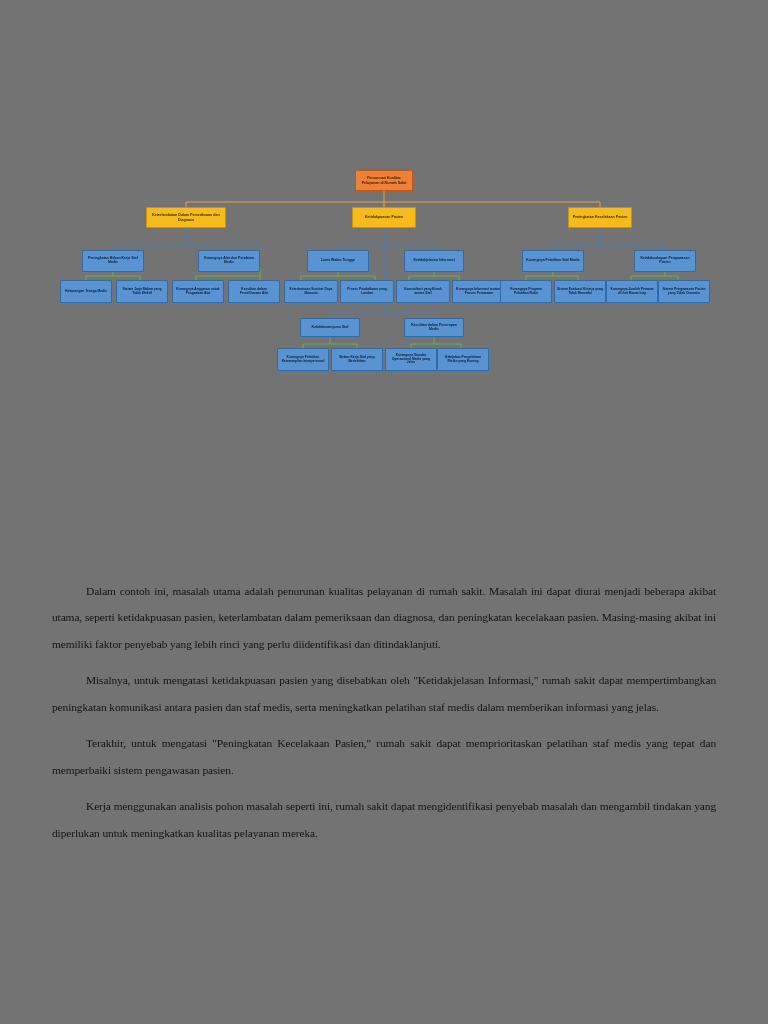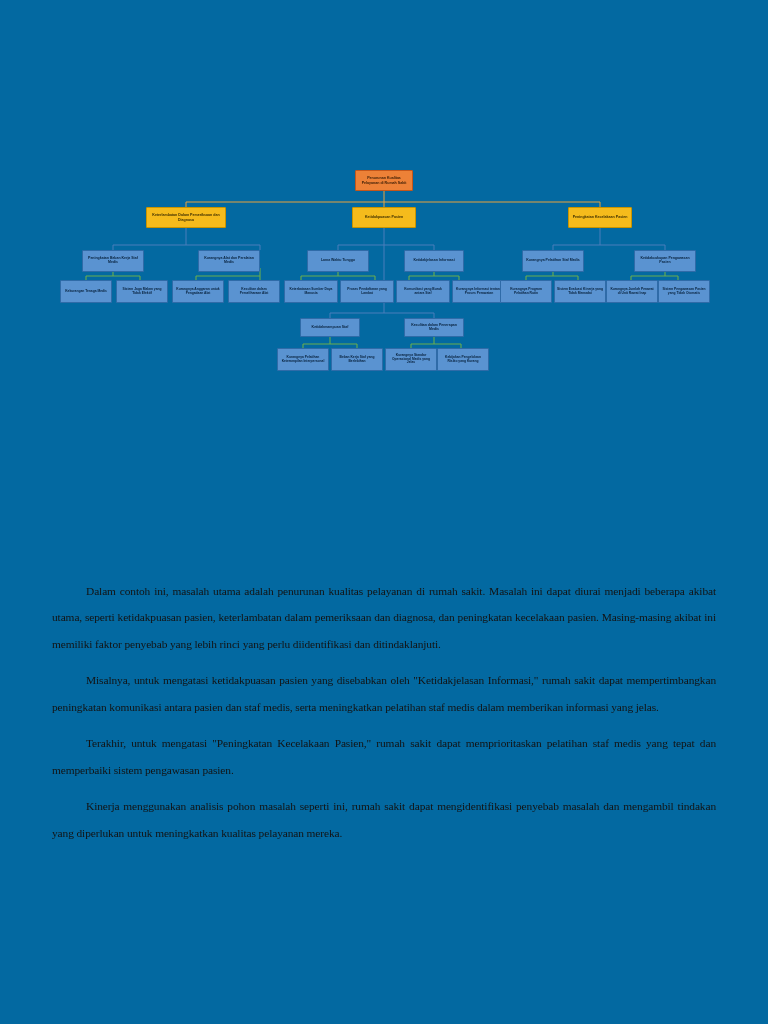--- a/index.html
+++ b/index.html
@@ -13,21 +13,21 @@
     position: relative;
     font-family: "Liberation Serif", serif;
     color: #000000;
     overflow: hidden;
   }
 
   
   .page {
     position: absolute;
     inset: 0;
-    background: #0369a1;
+    background: #737373;
   }
 
   
   .diagram {
     position: absolute;
     left: 0;
     top: 150px;
     width: 768px;
     height: 240px;
   }
@@ -219,16 +219,16 @@
     <div class="node node-l3" style="left:554px; top:130px; width:52px; height:23px;">Sistem Evaluasi Kinerja yang Tidak Memadai</div>
     <div class="node node-l3" style="left:606px; top:130px; width:52px; height:23px;">Kurangnya Jumlah Perawat di Unit Rawat Inap</div>
     <div class="node node-l3" style="left:658px; top:130px; width:52px; height:23px;">Sistem Pengawasan Pasien yang Tidak Otomatis</div>
 
   </div>
 
   <div class="body-text">
     <p class="para">Dalam contoh ini, masalah utama adalah penurunan kualitas pelayanan di rumah sakit. Masalah ini dapat diurai menjadi beberapa akibat utama, seperti ketidakpuasan pasien, keterlambatan dalam pemeriksaan dan diagnosa, dan peningkatan kecelakaan pasien. Masing-masing akibat ini memiliki faktor penyebab yang lebih rinci yang perlu diidentifikasi dan ditindaklanjuti.</p>
     <p class="para">Misalnya, untuk mengatasi ketidakpuasan pasien yang disebabkan oleh "Ketidakjelasan Informasi," rumah sakit dapat mempertimbangkan peningkatan komunikasi antara pasien dan staf medis, serta meningkatkan pelatihan staf medis dalam memberikan informasi yang jelas.</p>
     <p class="para">Terakhir, untuk mengatasi "Peningkatan Kecelakaan Pasien," rumah sakit dapat memprioritaskan pelatihan staf medis yang tepat dan memperbaiki sistem pengawasan pasien.</p>
-    <p class="para">Kinerja menggunakan analisis pohon masalah seperti ini, rumah sakit dapat mengidentifikasi penyebab masalah dan mengambil tindakan yang diperlukan untuk meningkatkan kualitas pelayanan mereka.</p>
+    <p class="para">Kerja menggunakan analisis pohon masalah seperti ini, rumah sakit dapat mengidentifikasi penyebab masalah dan mengambil tindakan yang diperlukan untuk meningkatkan kualitas pelayanan mereka.</p>
   </div>
 
 </div>
 
 </body></html>

